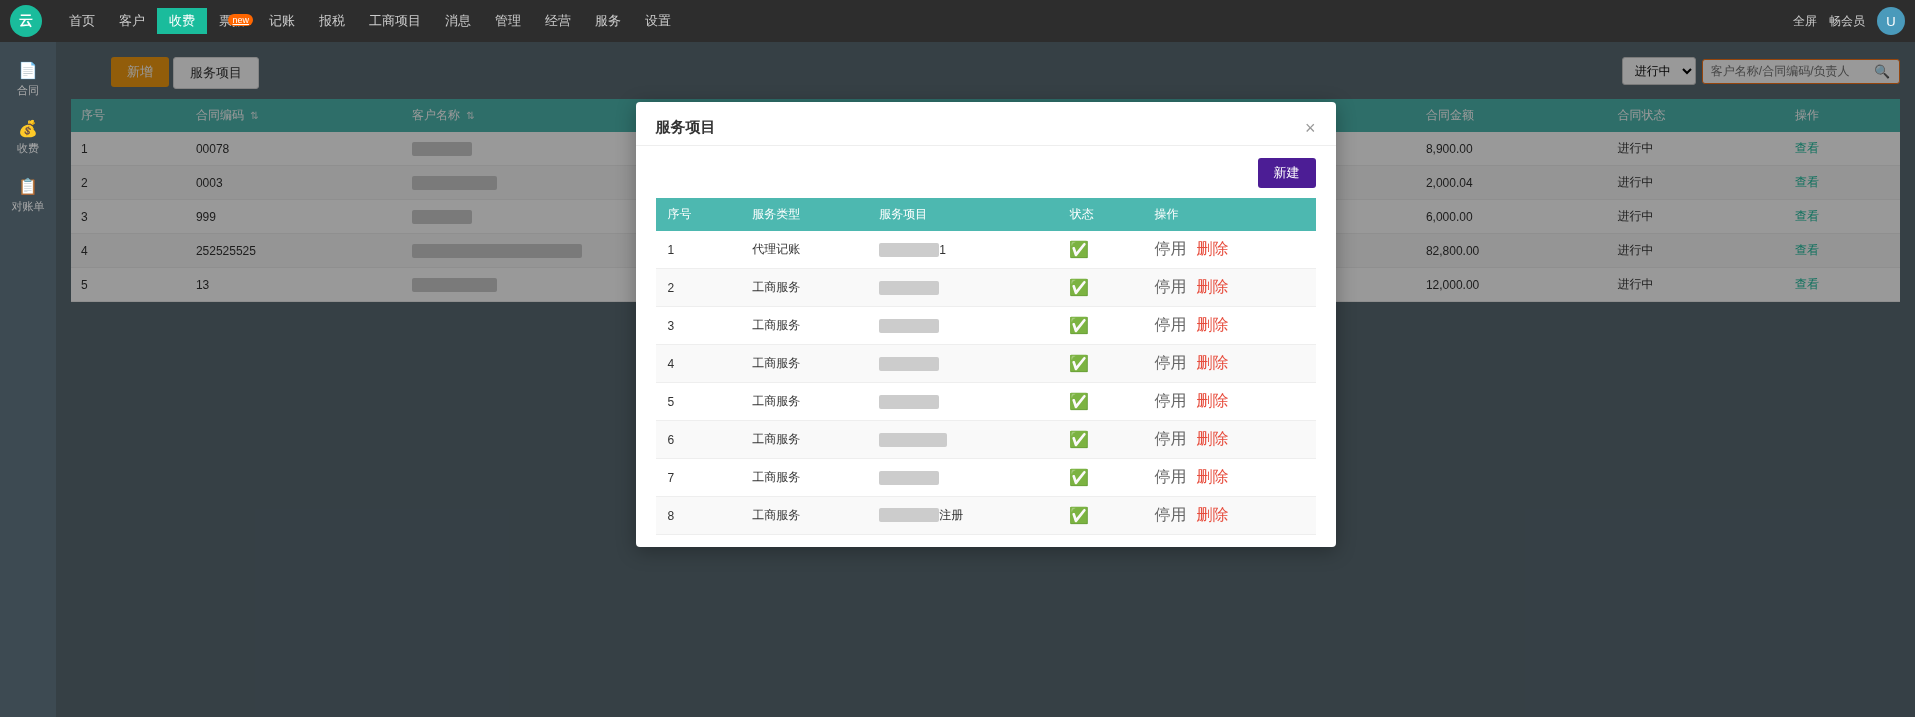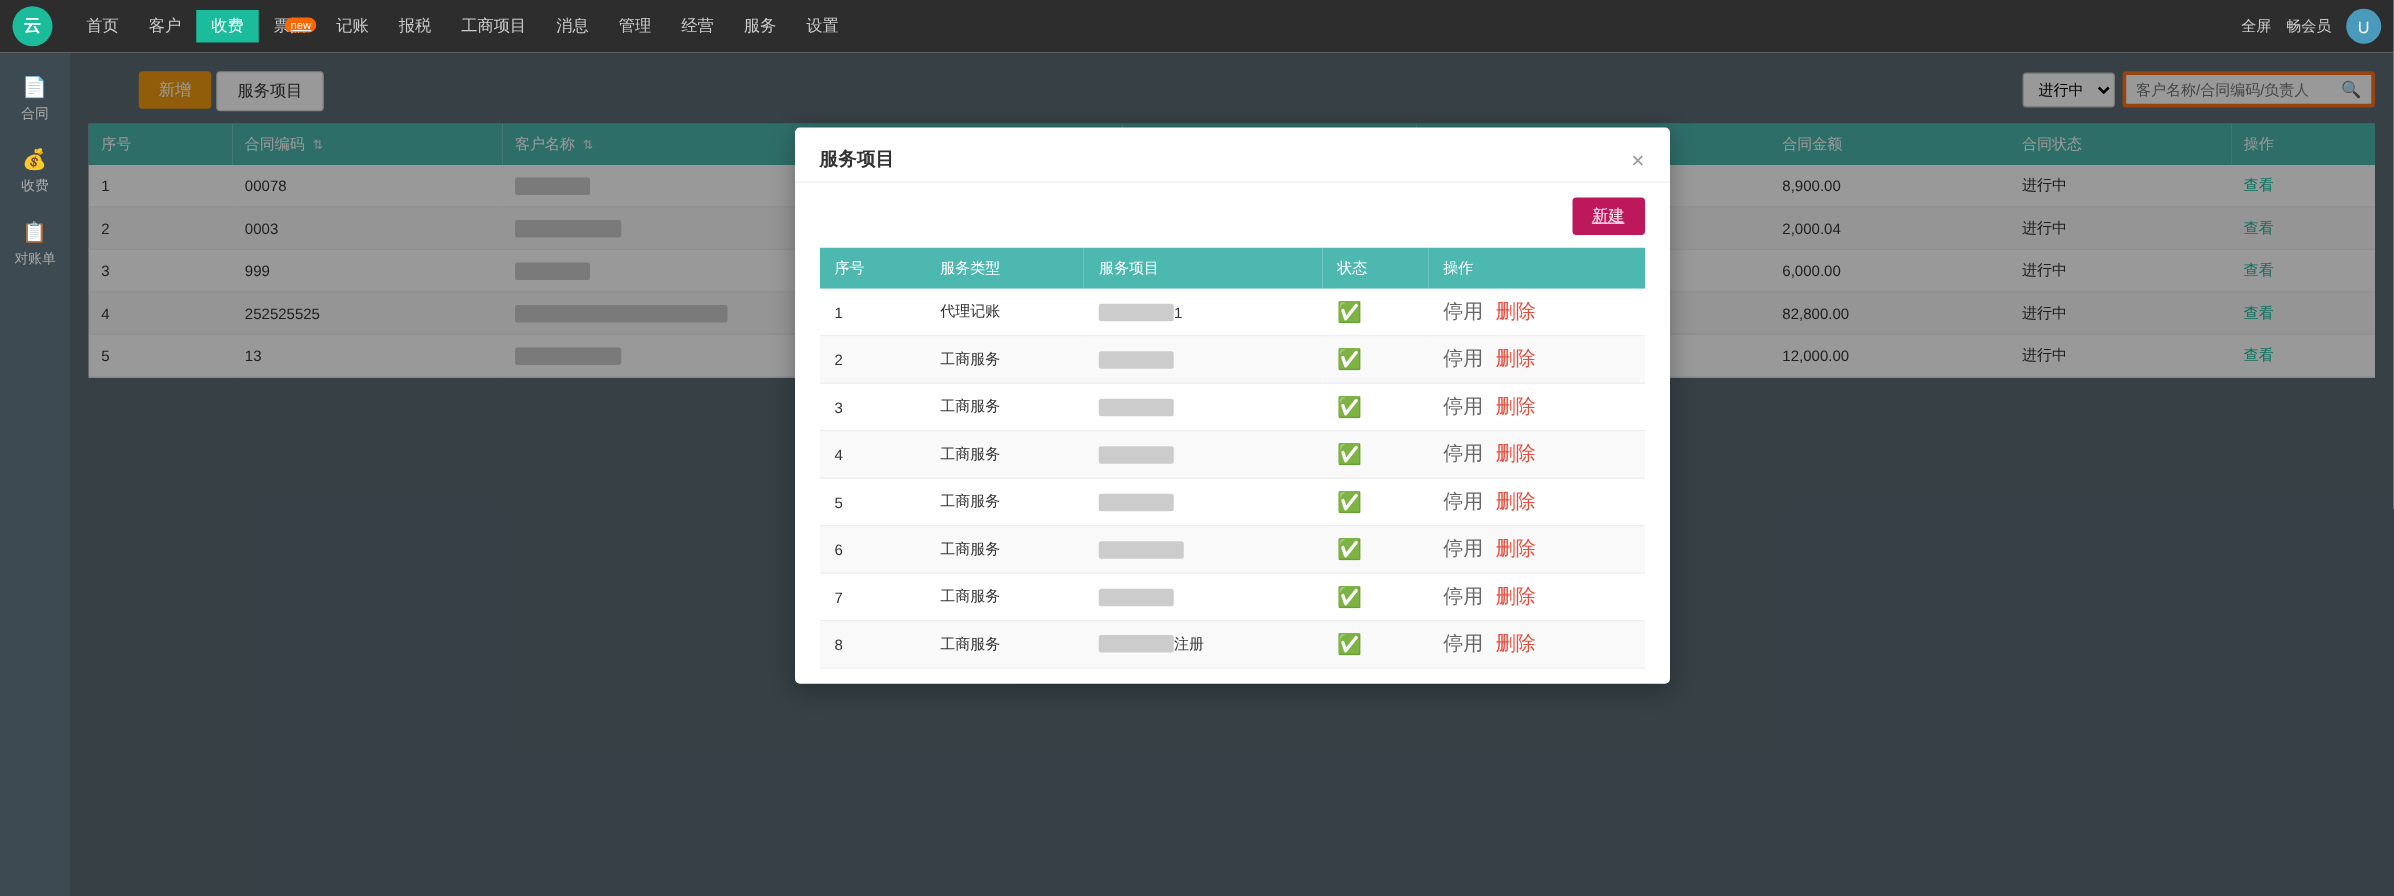--- a/index.html
+++ b/index.html
@@ -73,21 +73,21 @@
     }
     .toolbar-right {
       margin-left: auto; display: flex; align-items: center; gap: 6px;
     }
     .status-select {
       padding: 5px 8px; border: 1px solid #ccc; border-radius: 3px;
       background: white; font-size: 12px; cursor: pointer;
     }
     .search-box {
       display: flex; align-items: center;
-      background: white; border: 3px solid #f97316; border-radius: 3px; padding: 4px 8px;
+      background: white; border: 1px solid #f97316; border-radius: 3px; padding: 4px 8px;
       gap: 4px;
     }
     .search-box input {
       border: none; outline: none; font-size: 12px; width: 160px;
       color: #999;
     }
 
     
     .data-table {
       width: 100%; border-collapse: collapse; background: white;
@@ -132,22 +132,22 @@
       padding: 16px 20px 8px; display: flex; align-items: center; justify-content: space-between;
       border-bottom: 1px solid #eee;
     }
     .modal-title { font-size: 15px; font-weight: bold; color: #333; }
     .modal-close {
       cursor: pointer; color: #999; font-size: 18px; line-height: 1;
     }
     .modal-body { padding: 12px 20px; flex: 1; overflow: hidden; display: flex; flex-direction: column; }
     .modal-toolbar { display: flex; justify-content: flex-end; margin-bottom: 10px; }
     .btn-modal-new {
-      background: #be185d; color: white; border: none; padding: 6px 16px;
-      border-radius: 3px; cursor: pointer; font-size: 13px; text-decoration: underline;
+      background: #4c1d95; color: white; border: none; padding: 6px 16px;
+      border-radius: 3px; cursor: pointer; font-size: 13px;
     }
 
     
     .modal-table-wrap { overflow-y: auto; flex: 1; }
     .modal-table {
       width: 100%; border-collapse: collapse;
     }
     .modal-table thead tr { background: #4db8b0; color: white; }
     .modal-table thead th {
       padding: 8px 12px; text-align: left; font-weight: normal; font-size: 12px;

